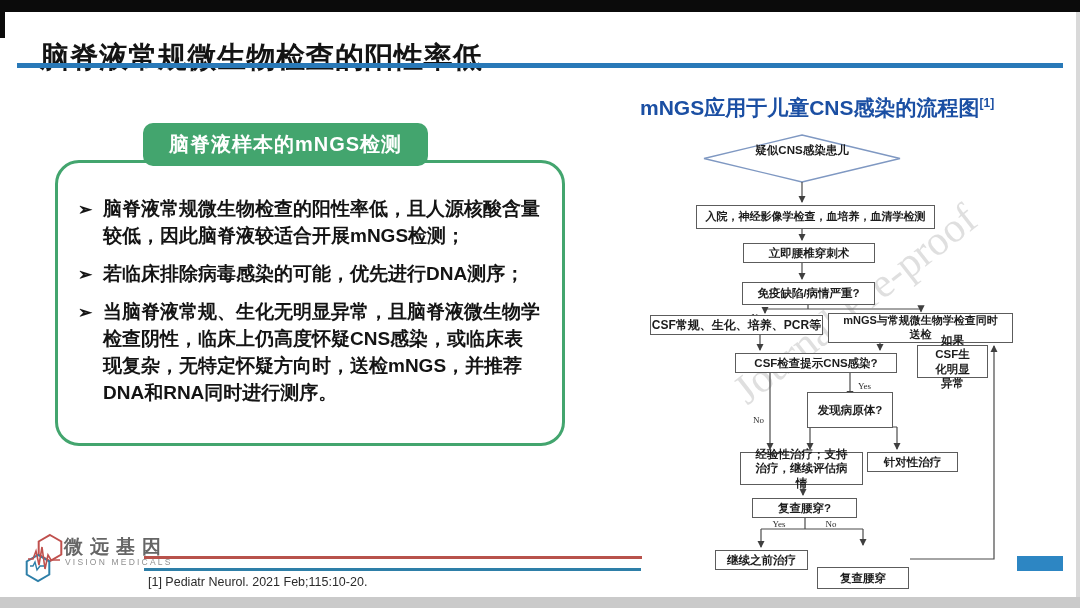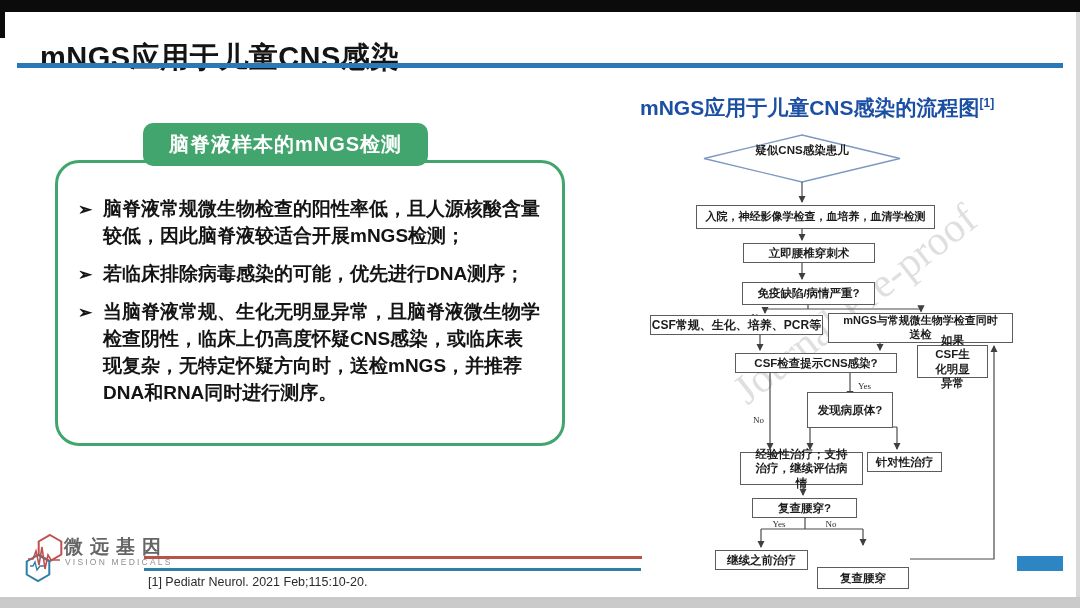--- a/index.html
+++ b/index.html
@@ -51,21 +51,21 @@
   .progress-thumb{position:absolute;left:1017px;top:556px;width:46px;height:15px;background:#2d86c3;}
 </style>
 </head>
 <body>
 
 <div class="top-bar"></div>
 <div class="left-notch"></div>
 <div class="right-strip"></div>
 <div class="bottom-bar"></div>
 
-<h1 class="slide-title">mNGS应用于儿童CNS感染</h1>
+<h1 class="slide-title">脑脊液常规微生物检查的阳性率低</h1>
 <div class="title-rule"></div>
 
 <div class="green-panel"></div>
 <div class="panel-pill">脑脊液样本的mNGS检测</div>
 <div class="bullets">
   <div class="bullet">
     <span class="marker">➢</span>
     <span>脑脊液常规微生物检查的阳性率低，且人源核酸含量较低，因此脑脊液较适合开展mNGS检测；</span>
   </div>
   <div class="bullet">
@@ -138,21 +138,21 @@
   <div class="diamond-label">疑似CNS感染患儿</div>
   <div class="node nowrap" style="left:66px;top:75px;width:239px;height:24px;font-size:11px;">入院，神经影像学检查，血培养，血清学检测</div>
   <div class="node nowrap" style="left:113px;top:113px;width:132px;height:20px;">立即腰椎穿刺术</div>
   <div class="node nowrap" style="left:112px;top:152px;width:133px;height:23px;">免疫缺陷/病情严重?</div>
   <div class="node nowrap" style="left:20px;top:185px;width:173px;height:20px;font-size:12px;">CSF常规、生化、培养、PCR等</div>
   <div class="node" style="left:198px;top:183px;width:185px;height:30px;font-size:11px;">mNGS与常规微生物学检查同时送检</div>
   <div class="node nowrap" style="left:105px;top:223px;width:162px;height:20px;">CSF检查提示CNS感染?</div>
   <div class="node" style="left:287px;top:215px;width:71px;height:33px;text-align:center;">如果CSF生化明显异常</div>
   <div class="node nowrap" style="left:177px;top:262px;width:86px;height:36px;">发现病原体?</div>
   <div class="node" style="left:110px;top:322px;width:123px;height:33px;">经验性治疗；支持治疗，继续评估病情</div>
-  <div class="node nowrap" style="left:237px;top:322px;width:75px;height:20px;">针对性治疗</div>
+  <div class="node nowrap" style="left:237px;top:322px;width:91px;height:20px;">针对性治疗</div>
   <div class="node nowrap" style="left:122px;top:368px;width:105px;height:20px;">复查腰穿?</div>
   <div class="node nowrap" style="left:85px;top:420px;width:93px;height:20px;">继续之前治疗</div>
   <div class="node nowrap" style="left:187px;top:437px;width:92px;height:22px;">复查腰穿</div>
 </div>
 
 <svg class="logo" width="44" height="56" viewBox="0 0 44 56">
   <polygon points="28,3 39.3,9.5 39.3,22.5 28,29 16.7,22.5 16.7,9.5" fill="none" stroke="#c0504d" stroke-width="2"></polygon>
   <polygon points="16,23 27.3,29.5 27.3,42.5 16,49 4.7,42.5 4.7,29.5" fill="none" stroke="#2e7fa8" stroke-width="2"></polygon>
   <polyline points="6,27 11,27 14,19 17,33 20,15 23,37 26,23 29,28 38,28" fill="none" stroke="#c0504d" stroke-width="1.6"></polyline>
   <polyline points="8,34 11,34 13,30 15,38 18,34 22,34" fill="none" stroke="#2e7fa8" stroke-width="1.4"></polyline>

